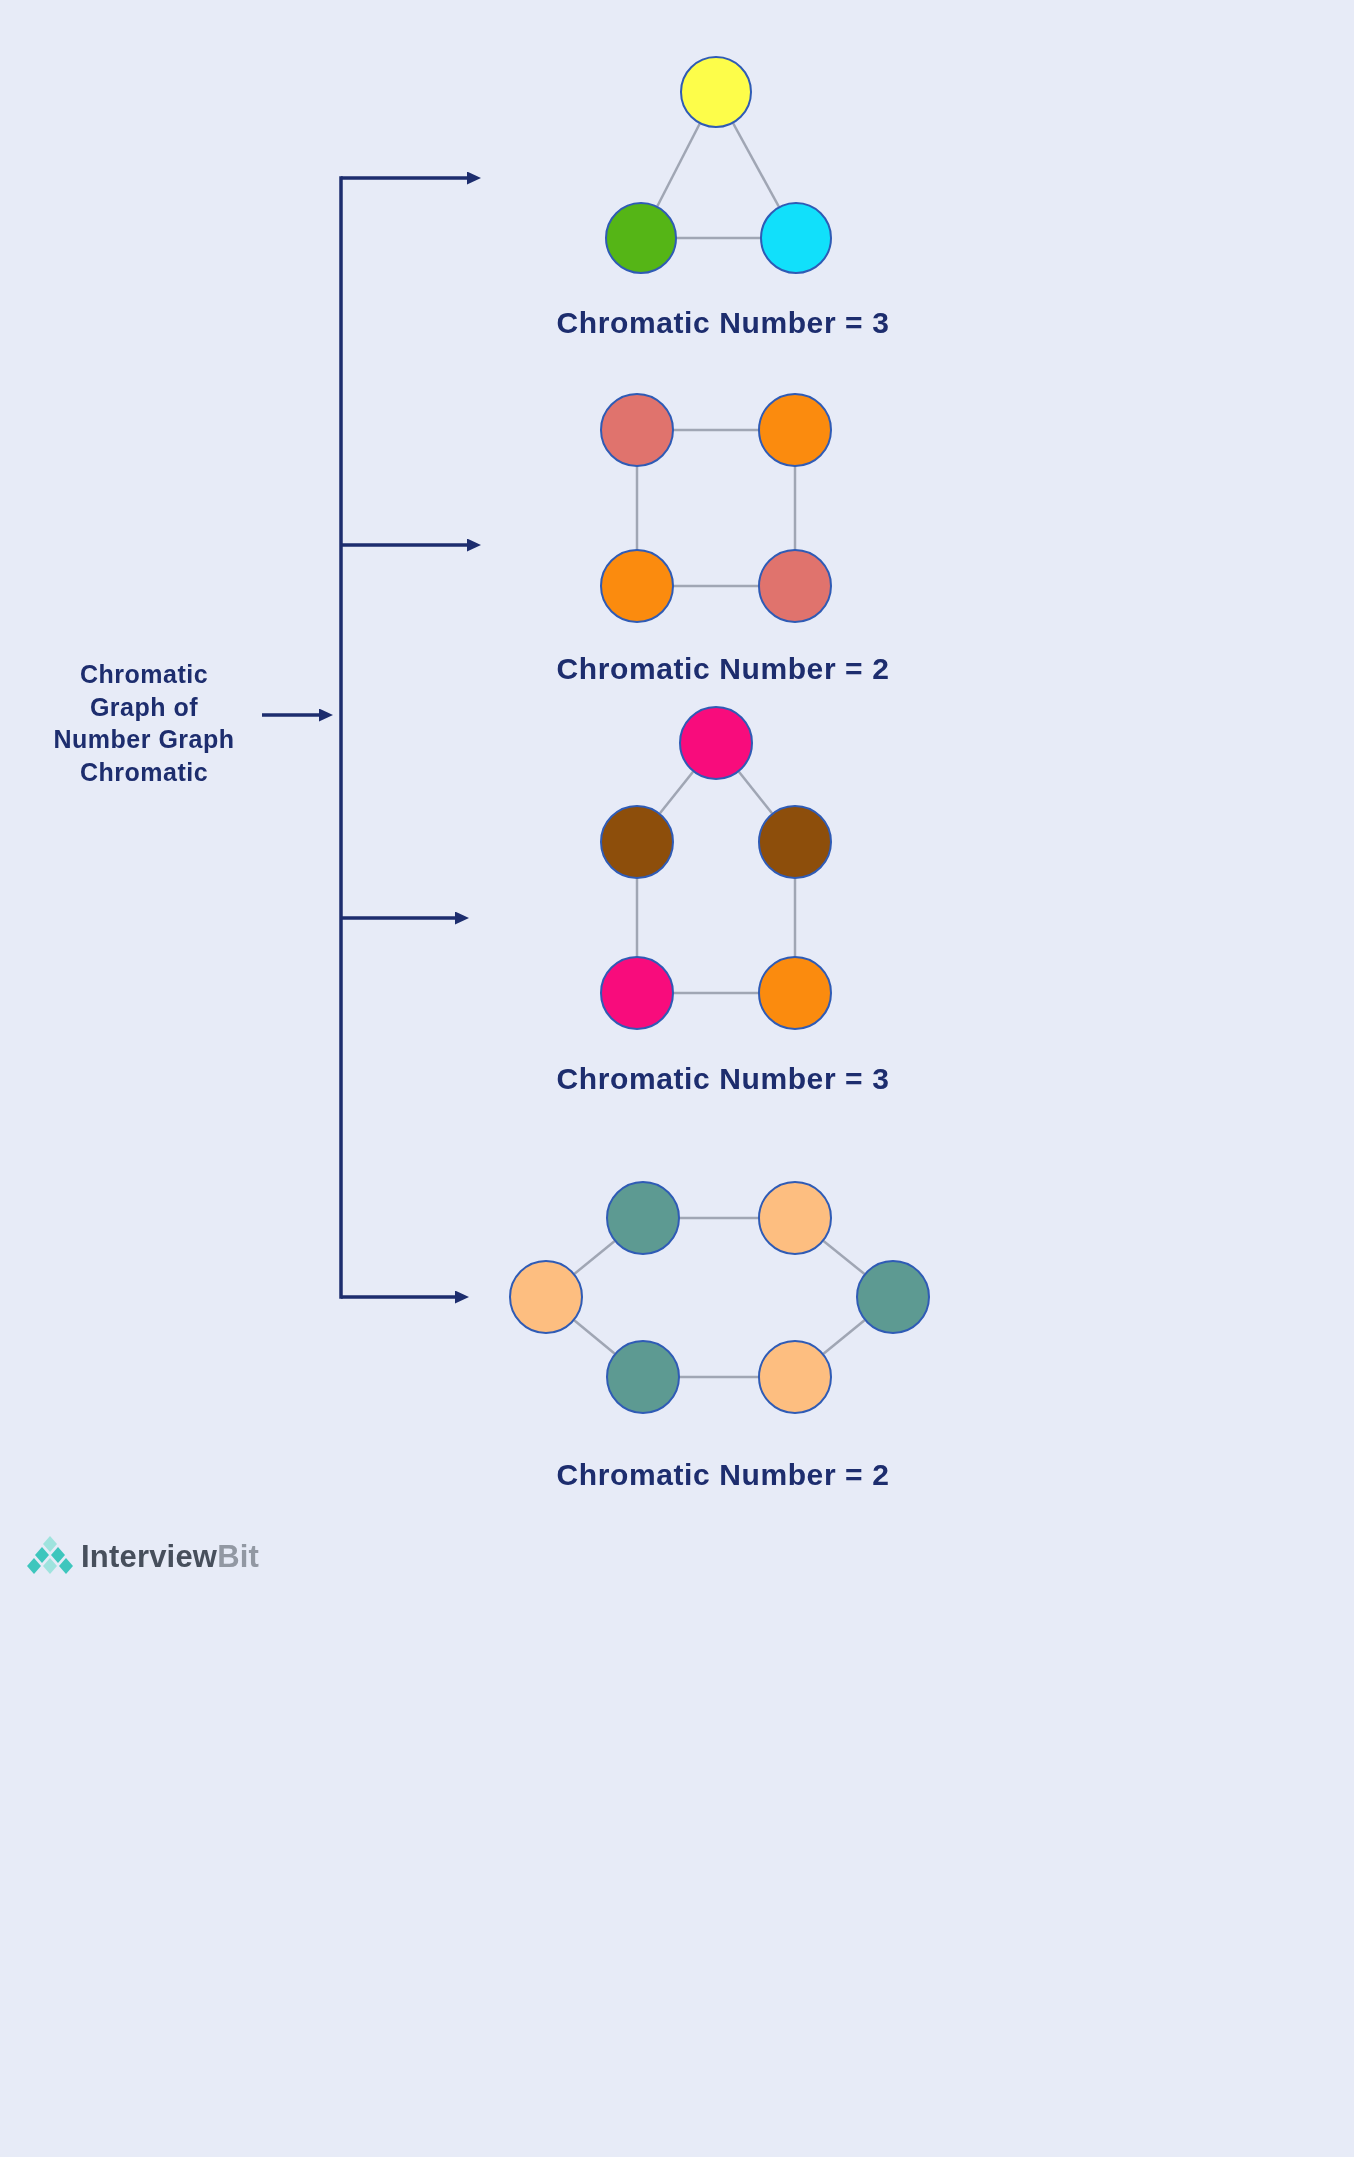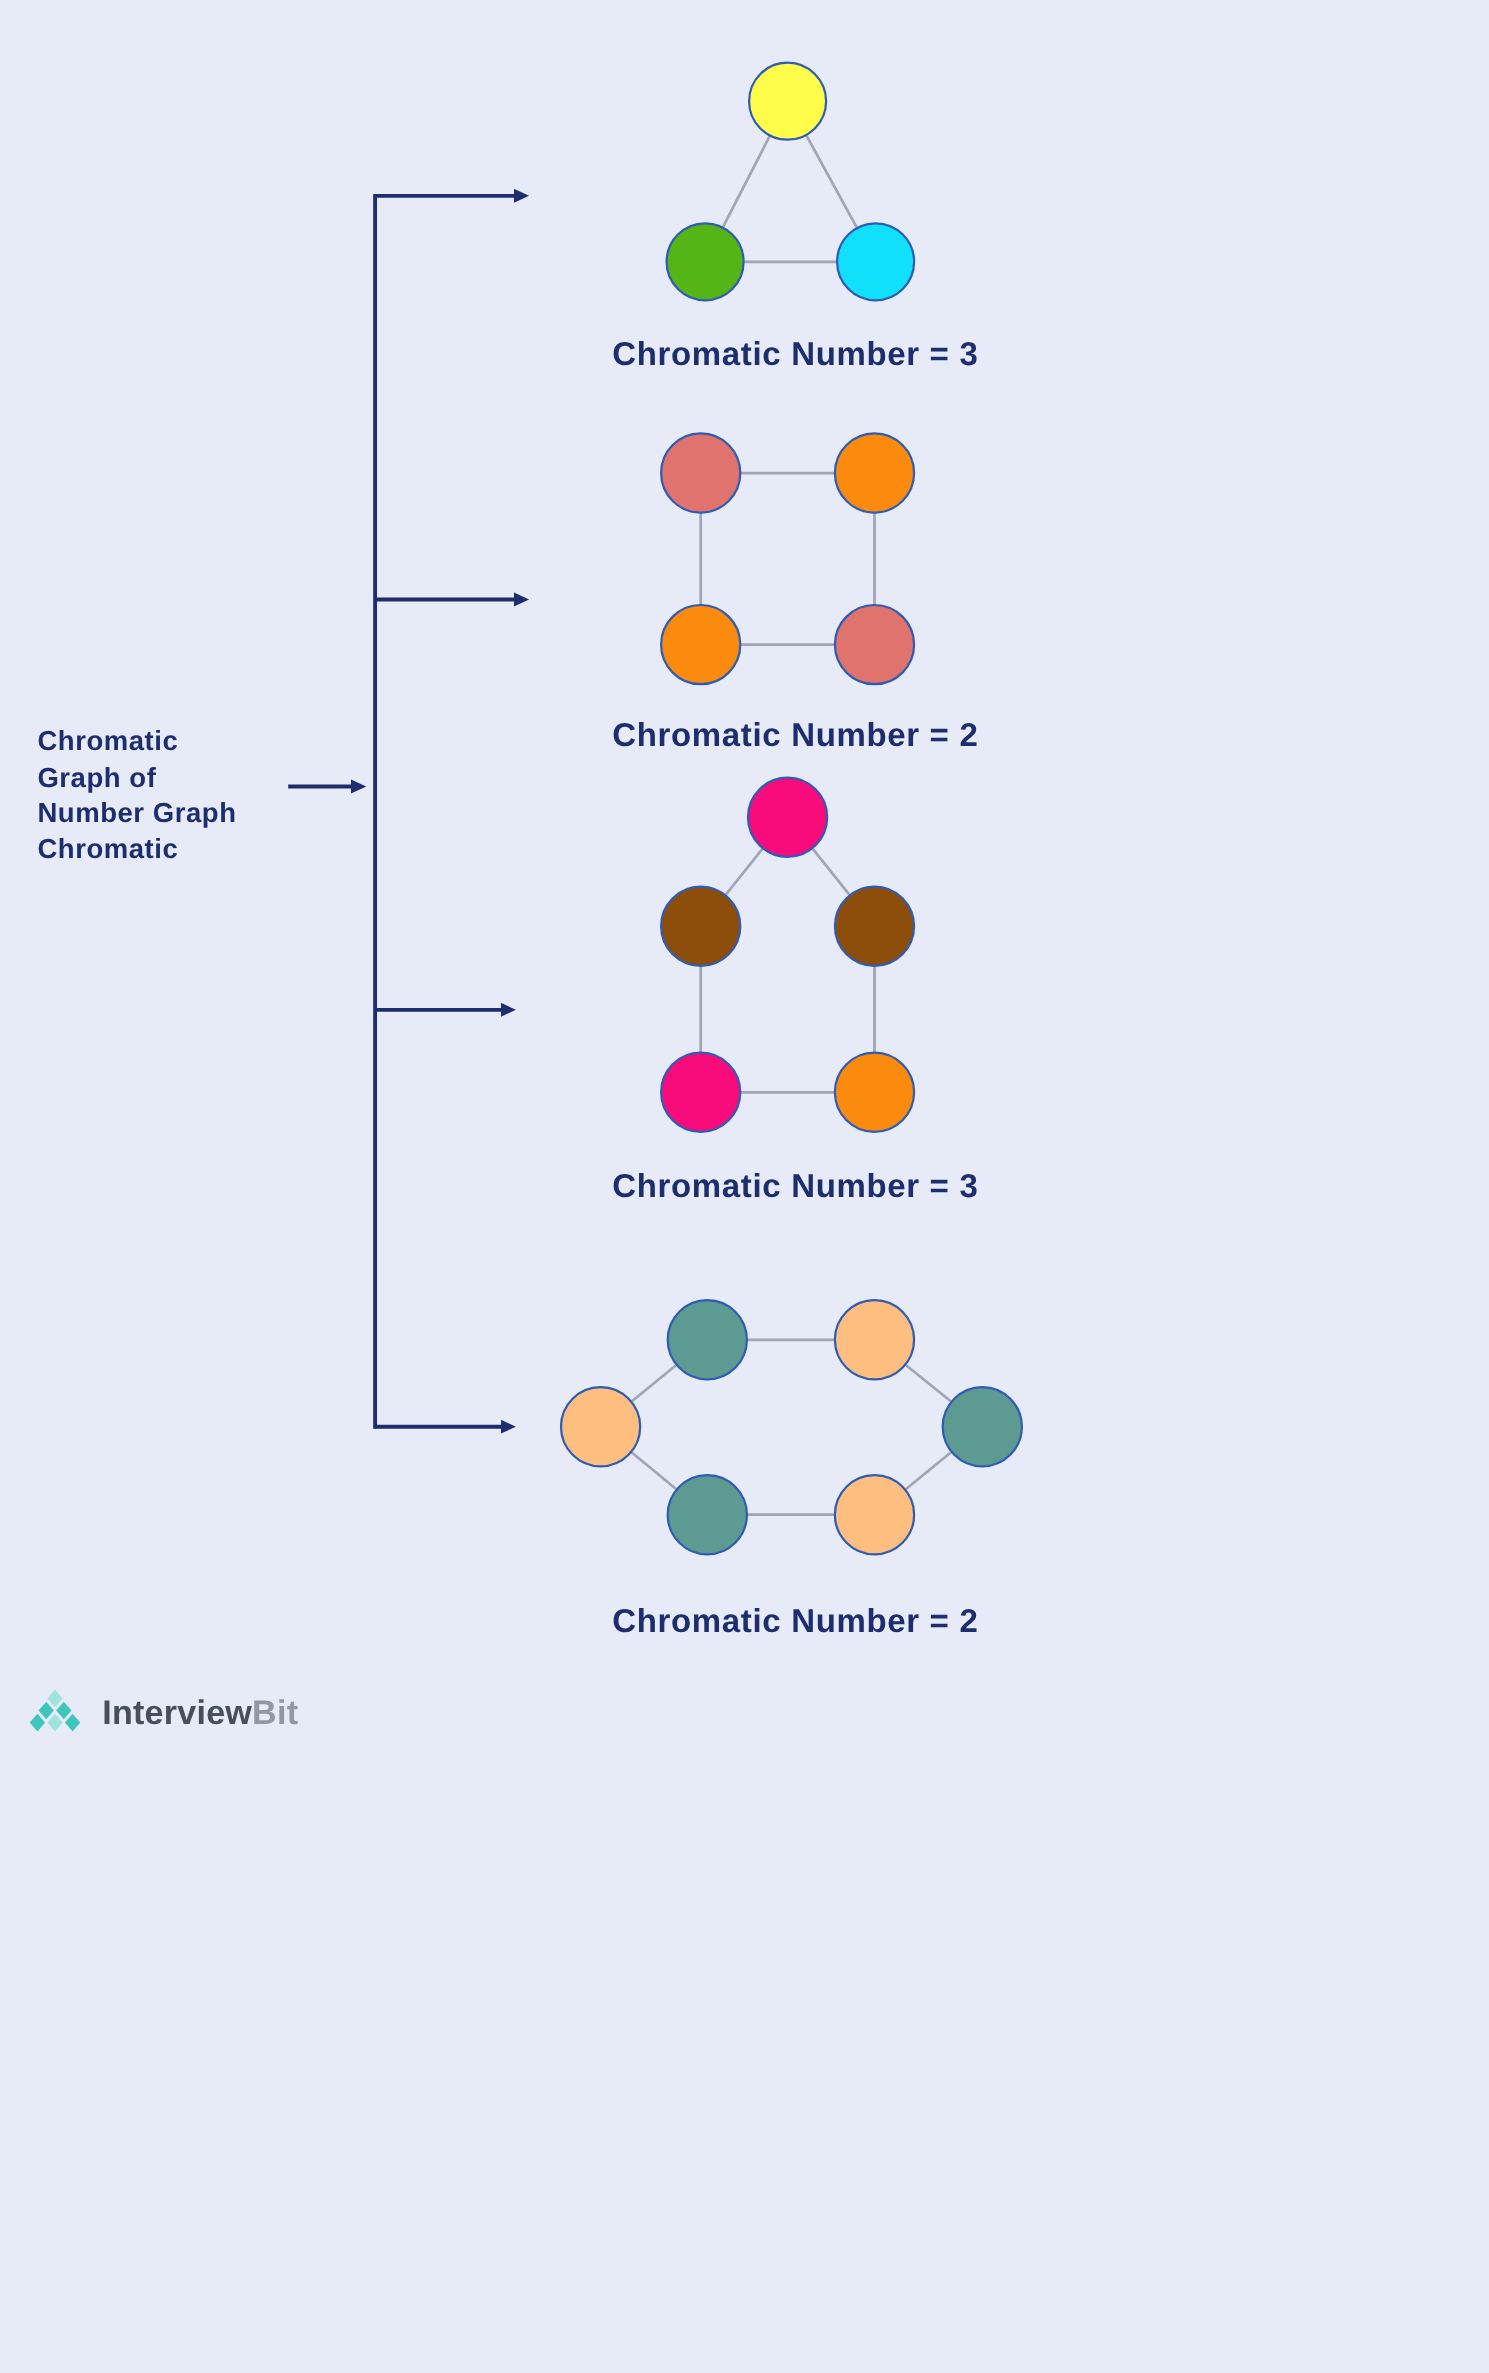--- a/index.html
+++ b/index.html
@@ -18,21 +18,21 @@
   #diagram-svg {
     position: absolute;
     left: 0;
     top: 0;
   }
   .diagram-title {
     position: absolute;
     left: 34px;
     top: 658px;
     width: 220px;
-    text-align: left;
+    text-align: center;
     font-size: 25px;
     font-weight: 700;
     line-height: 32.5px;
     letter-spacing: 0.5px;
     color: #1d2d6e;
   }
   .graph-label {
     position: absolute;
     left: 440px;
     width: 566px;
@@ -41,21 +41,21 @@
     font-weight: 700;
     letter-spacing: 0.6px;
     color: #1d2d6e;
   }
   .logo {
     position: absolute;
     left: 22px;
     top: 1536px;
     display: flex;
     align-items: center;
-    gap: 15px;
+    gap: 3px;
   }
   .logo-text {
     font-size: 31px;
     font-weight: 700;
     letter-spacing: 0.2px;
   }
   .logo-text .interview { color: #474f5c; }
   .logo-text .bit { color: #9298a3; font-weight: 600; }
 </style>
 </head>

